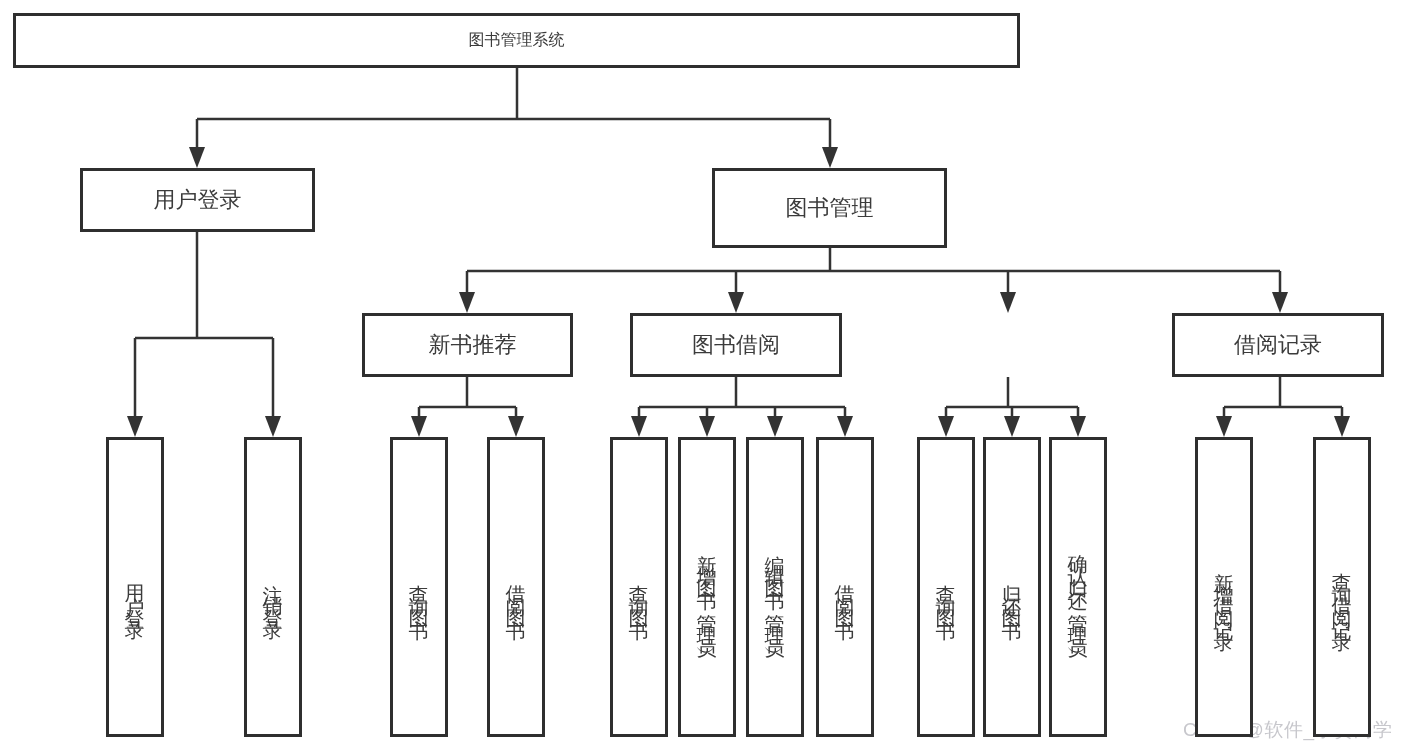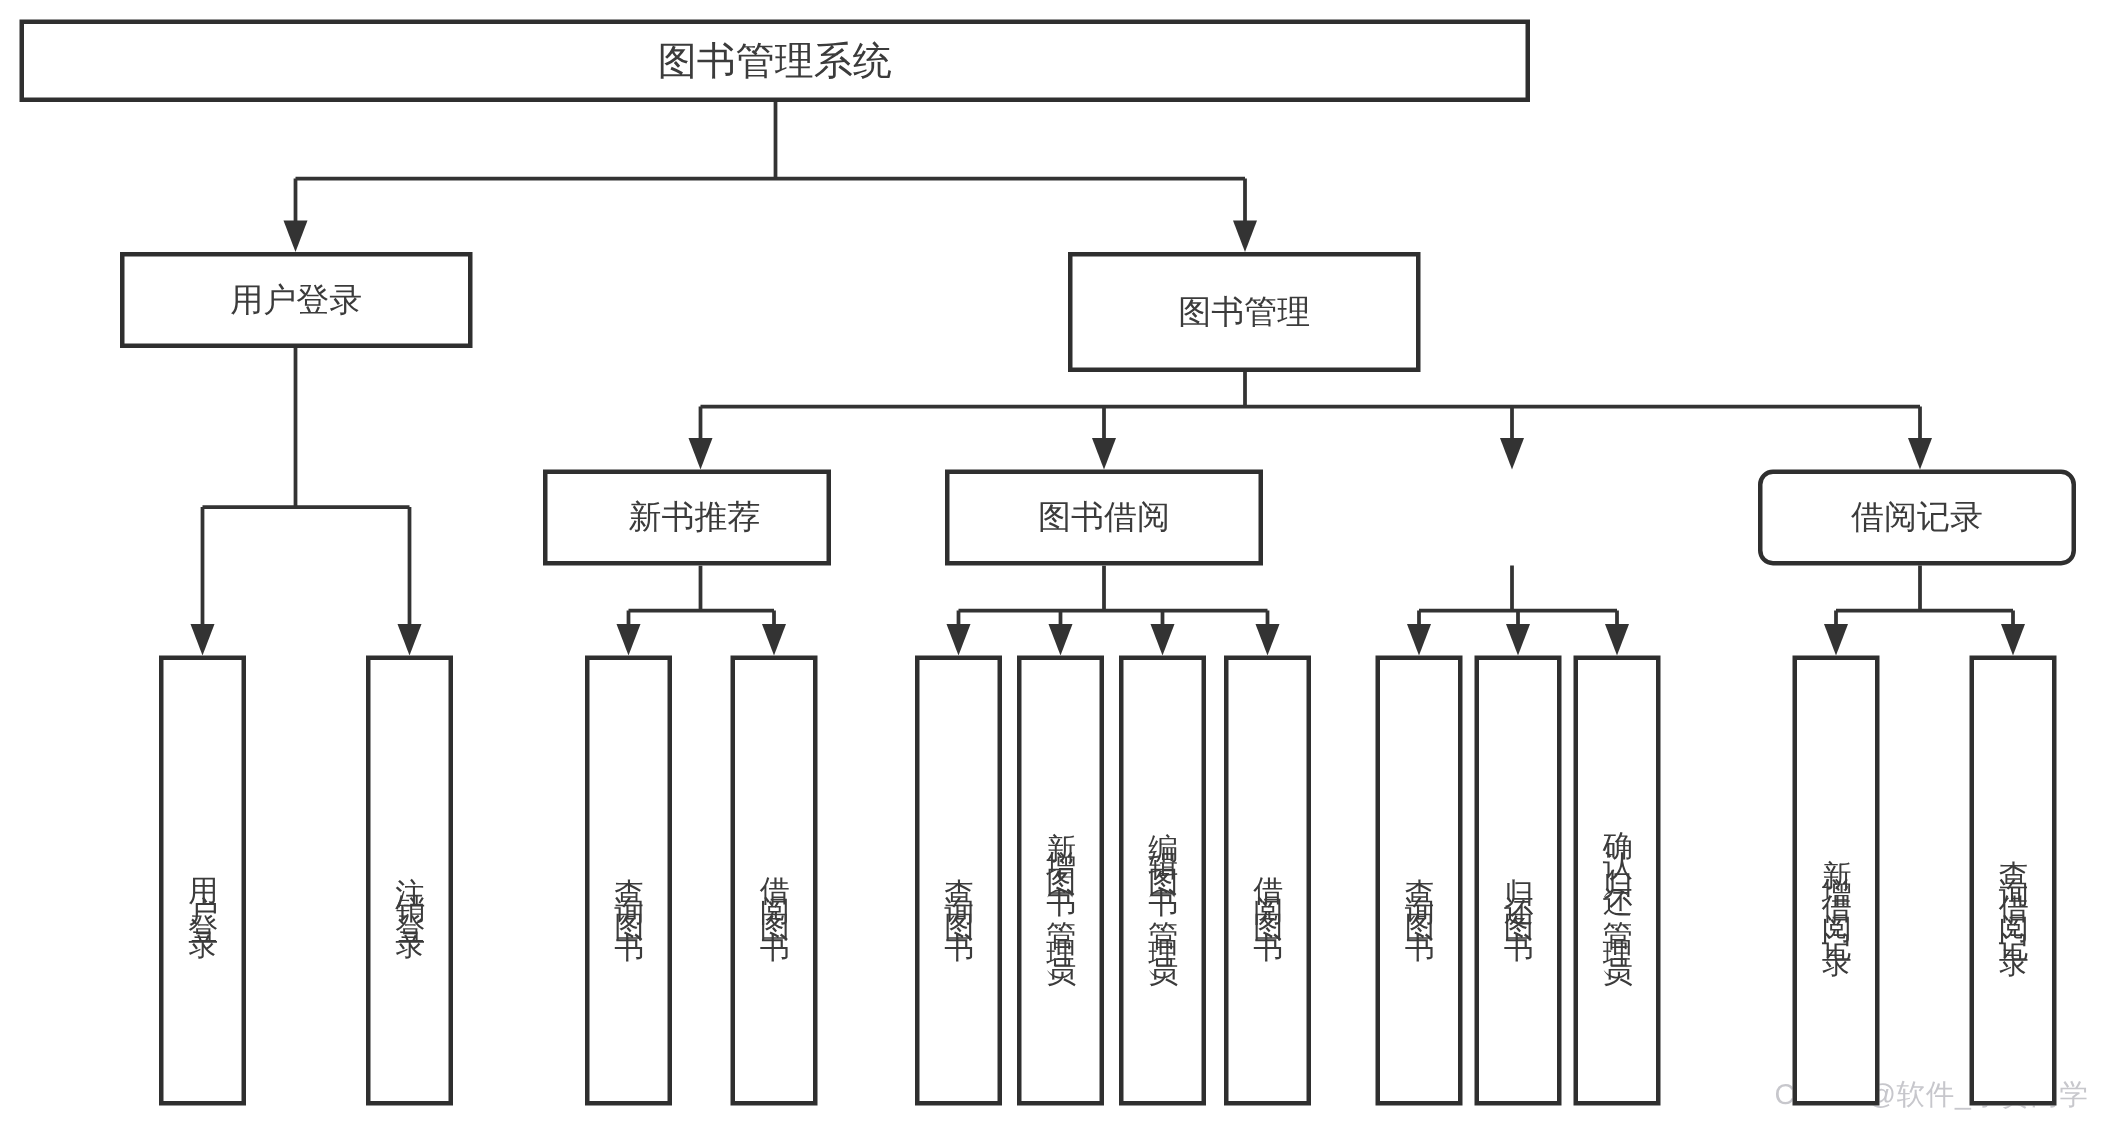--- a/index.html
+++ b/index.html
@@ -9,21 +9,21 @@
   }
   .connectors{position:absolute;left:0;top:0;width:1405px;height:747px;pointer-events:none;}
   .connectors path{stroke:#333333;stroke-width:2.5;fill:none;}
   .connectors polygon{fill:#333333;stroke:none;}
   .node{
     position:absolute;box-sizing:border-box;background:#ffffff;
     border:3px solid #2f2f2f;color:#3b3b3b;
     display:flex;align-items:center;justify-content:center;
     z-index:2;
   }
-  .node.root{font-size:26px;}
+  .node.root{font-size:16px;}
   .node.hnode{font-size:22px;}
   .node.leaf{font-size:20px;}
   .leaf .vtext{
     writing-mode:vertical-lr;text-orientation:mixed;
     letter-spacing:12px;line-height:1;
     padding-top:12px; 
   }
   .watermark{
     position:absolute;left:1183px;top:717px;z-index:1;
     font-size:19px;color:#c7c7cc;white-space:nowrap;letter-spacing:0.5px;
@@ -76,27 +76,27 @@
     <span>图书管理系统</span>
   </div>
 
   <div class="node hnode" style="left:80px;top:168px;width:235px;height:64px;">
     <span>用户登录</span>
   </div>
   <div class="node hnode" style="left:712px;top:168px;width:235px;height:80px;">
     <span>图书管理</span>
   </div>
 
-  <div class="node hnode" style="left:362px;top:313px;width:192px;height:64px;padding-left:10px;">
+  <div class="node hnode" style="left:362px;top:313px;width:211px;height:64px;padding-left:10px;">
     <span>新书推荐</span>
   </div>
   <div class="node hnode" style="left:630px;top:313px;width:212px;height:64px;align-items:center;">
     <span>图书借阅</span>
   </div>
-  <div class="node hnode" style="left:1172px;top:313px;width:212px;height:64px;border-radius:10px;">
+  <div class="node hnode" style="left:1172px;top:313px;width:212px;height:64px;">
     <span>借阅记录</span>
   </div>
 
   <div class="node leaf" style="left:106px;top:437px;width:58px;height:300px;">
     <span class="vtext">用户登录</span>
   </div>
   <div class="node leaf" style="left:244px;top:437px;width:58px;height:300px;">
     <span class="vtext">注销登录</span>
   </div>
 

